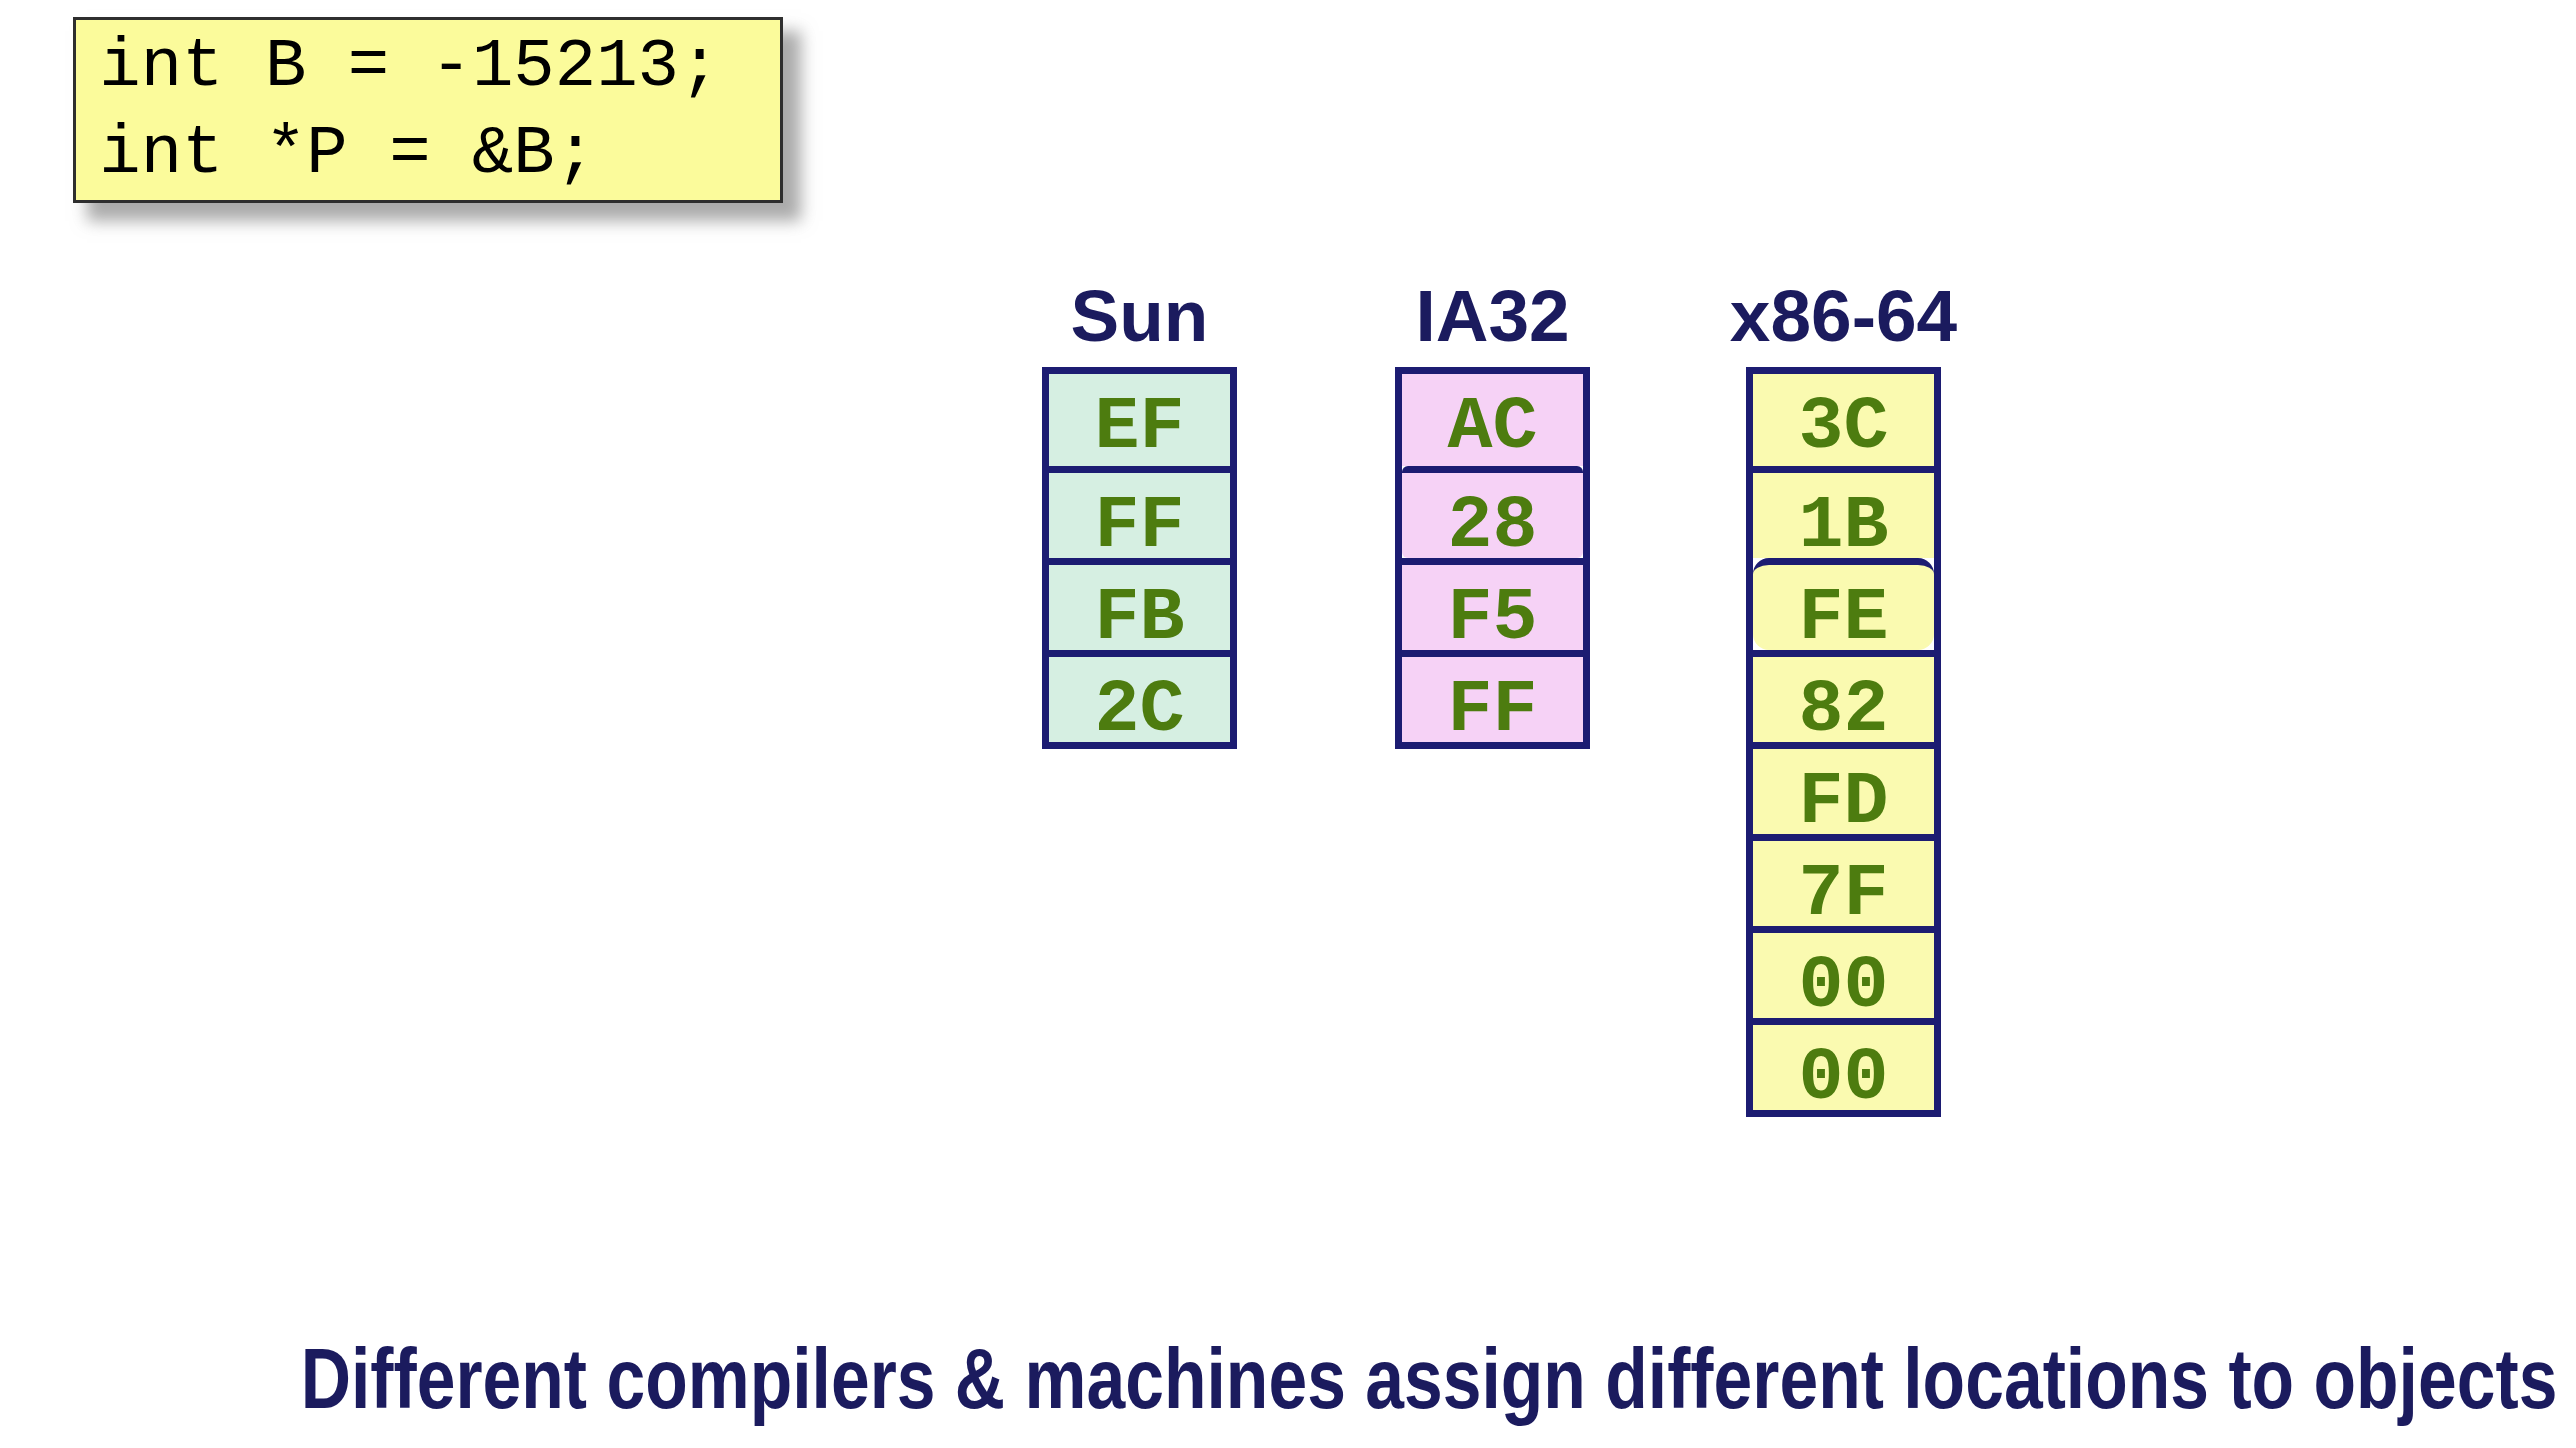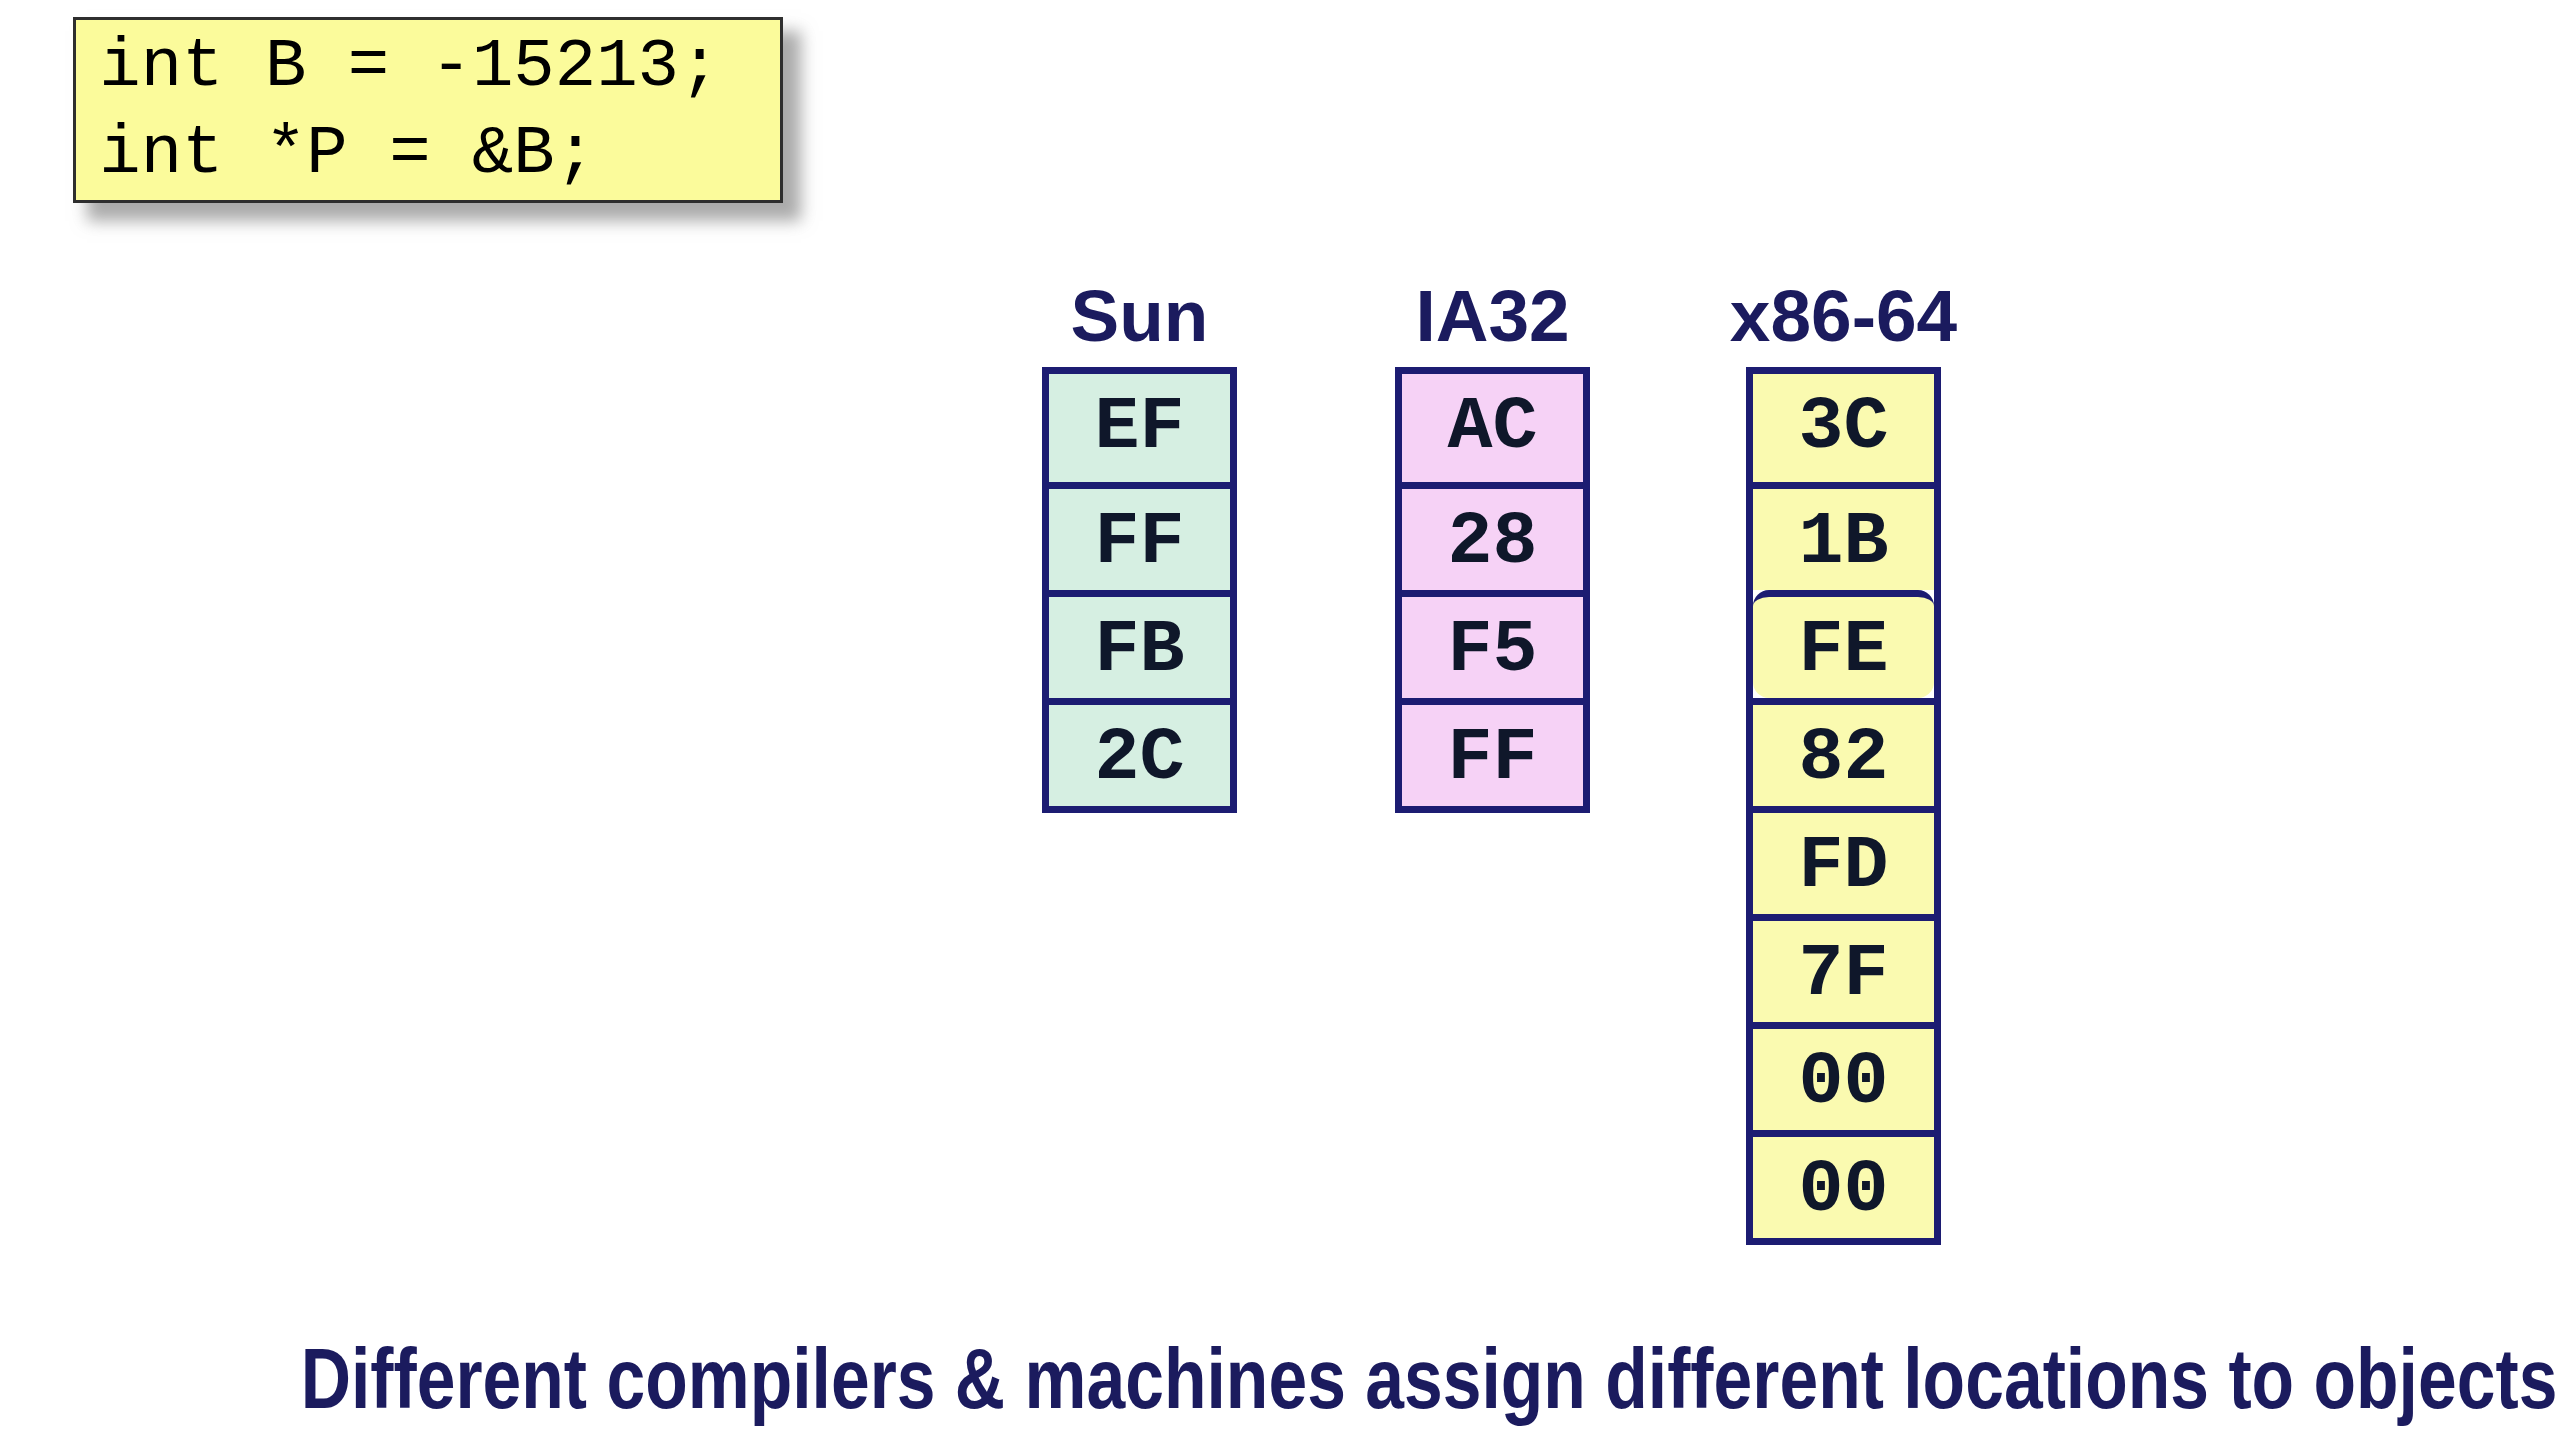--- a/index.html
+++ b/index.html
@@ -46,27 +46,27 @@
     left: 50%;
     bottom: calc(100% + 22.5px);
     transform: translateX(-50%);
     font-weight: bold;
     font-size: 73px;
     line-height: 73px;
     color: #1b1b5e;
     white-space: nowrap;
   }
   .byte-cell {
-    height: 108px;
+    height: 92px;
     line-height: 108px;
     text-align: center;
     font-family: "Liberation Mono", "DejaVu Sans Mono", monospace;
     font-weight: bold;
     font-size: 75px;
-    color: #0f172a;
+    color: #4d7c0f;
   }
   .byte-cell + .byte-cell { border-top: 7.5px solid #1c1c72; }
 
   
   .caption {
     position: absolute;
     left: 0;
     top: 1326px;
     width: 100%;
     text-align: center;
@@ -97,21 +97,21 @@
       <div class="byte-column" style="left: 1042px; top: 367px;">
         <div class="column-header">Sun</div>
         <div class="byte-cell" style="background: rgb(214, 239, 226);">EF</div>
         <div class="byte-cell" style="background: rgb(214, 239, 226);">FF</div>
         <div class="byte-cell" style="background: rgb(214, 239, 226);">FB</div>
         <div class="byte-cell" style="background: rgb(214, 239, 226);">2C</div>
       </div>
       <div class="byte-column" style="left: 1395px; top: 367px;">
         <div class="column-header">IA32</div>
         <div class="byte-cell" style="background: rgb(246, 210, 246);">AC</div>
-        <div class="byte-cell" style="background: rgb(246, 210, 246);">28</div>
+        <div class="byte-cell" style="background: rgb(246, 210, 246); border-radius: 6px;">28</div>
         <div class="byte-cell" style="background: rgb(246, 210, 246);">F5</div>
         <div class="byte-cell" style="background: rgb(246, 210, 246);">FF</div>
       </div>
       <div class="byte-column" style="left: 1746px; top: 367px;">
         <div class="column-header">x86-64</div>
         <div class="byte-cell" style="background: rgb(250, 250, 176);">3C</div>
         <div class="byte-cell" style="background: rgb(250, 250, 176);">1B</div>
         <div class="byte-cell" style="background: rgb(250, 250, 176); border-radius: 16px;">FE</div>
         <div class="byte-cell" style="background: rgb(250, 250, 176);">82</div>
         <div class="byte-cell" style="background: rgb(250, 250, 176);">FD</div>

